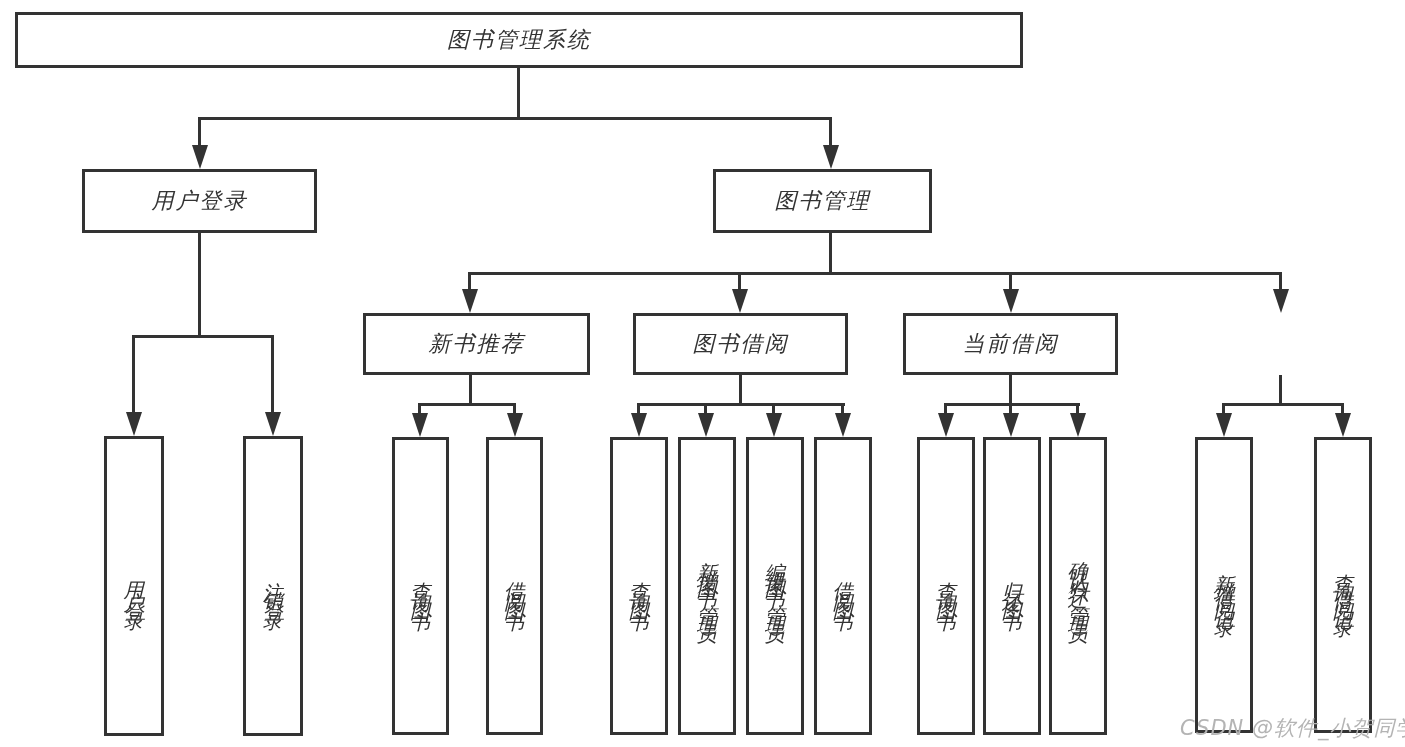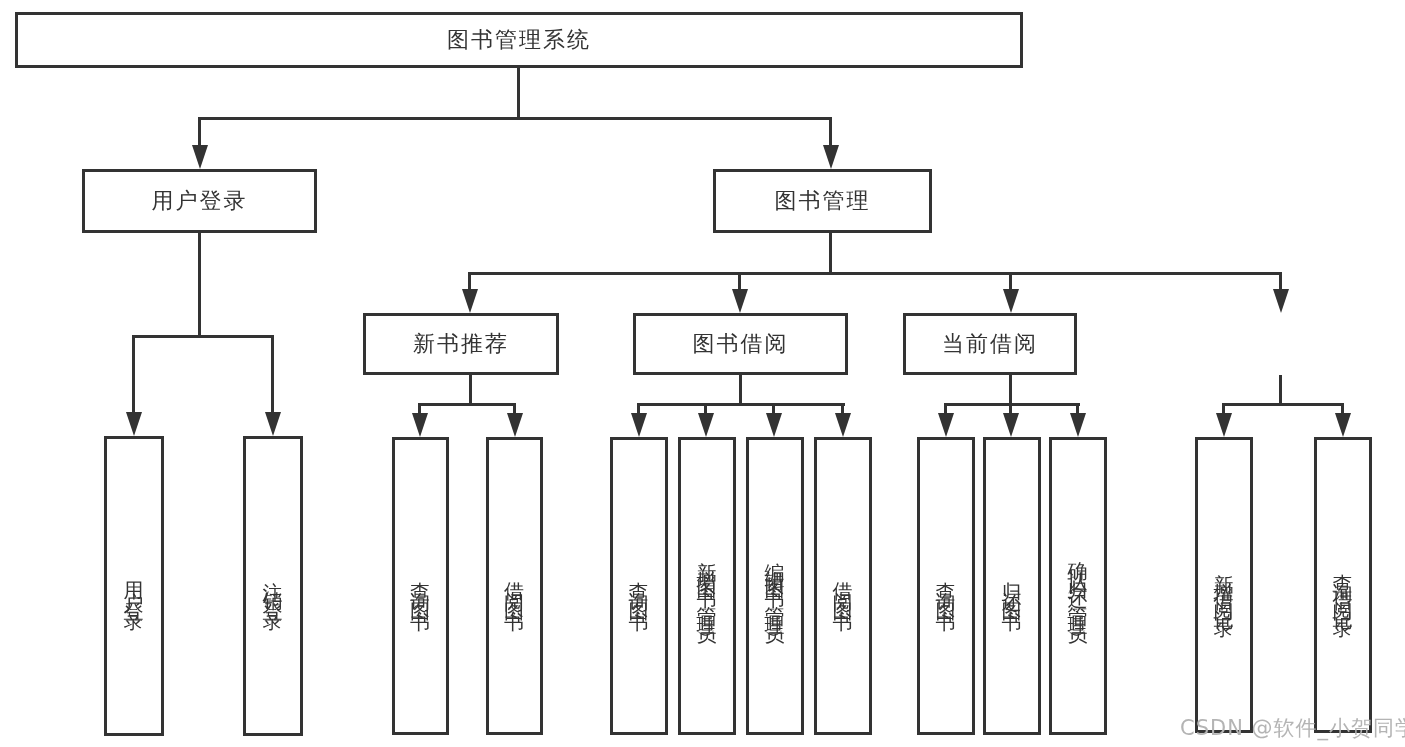--- a/index.html
+++ b/index.html
@@ -8,20 +8,21 @@
     background: #ffffff;
   }
   .canvas {
     position: relative;
     width: 1405px;
     height: 747px;
     background: #ffffff;
     font-family: "DejaVu Sans", "Liberation Sans", sans-serif;
     color: #333333;
     overflow: hidden;
+    font-style: italic;
   }
   .node {
     position: absolute;
     box-sizing: border-box;
     border: 3px solid #333333;
     background: #ffffff;
     display: flex;
     align-items: center;
     justify-content: center;
     font-size: 22px;
@@ -109,23 +110,23 @@
 
   <div class="vl" style="left:468px; top:272px; height:22px;"></div>
   <div class="arrow" style="left:462px; top:289px;"></div>
   <div class="vl" style="left:738px; top:272px; height:22px;"></div>
   <div class="arrow" style="left:732px; top:289px;"></div>
   <div class="vl" style="left:1009px; top:272px; height:22px;"></div>
   <div class="arrow" style="left:1003px; top:289px;"></div>
   <div class="vl" style="left:1279px; top:272px; height:22px;"></div>
   <div class="arrow" style="left:1273px; top:289px;"></div>
 
-  <div class="node" style="left:363px; top:313px; width:196px; height:62px;">新书推荐</div>
+  <div class="node" style="left:363px; top:313px; width:227px; height:62px;">新书推荐</div>
   <div class="node" style="left:633px; top:313px; width:215px; height:62px;">图书借阅</div>
-  <div class="node" style="left:903px; top:313px; width:174px; height:62px;">当前借阅</div>
+  <div class="node" style="left:903px; top:313px; width:215px; height:62px;">当前借阅</div>
 
   <div class="vl" style="left:469px; top:375px; height:31px;"></div>
   <div class="hl" style="left:418px; top:403px; width:98px;"></div>
   <div class="vl" style="left:418px; top:403px; height:14px;"></div>
   <div class="arrow" style="left:412px; top:413px;"></div>
   <div class="vl" style="left:513px; top:403px; height:14px;"></div>
   <div class="arrow" style="left:507px; top:413px;"></div>
 
   <div class="node vnode" style="left:392px; top:437px; width:57px; height:298px;">
     <span class="vtext">查询图书</span>

